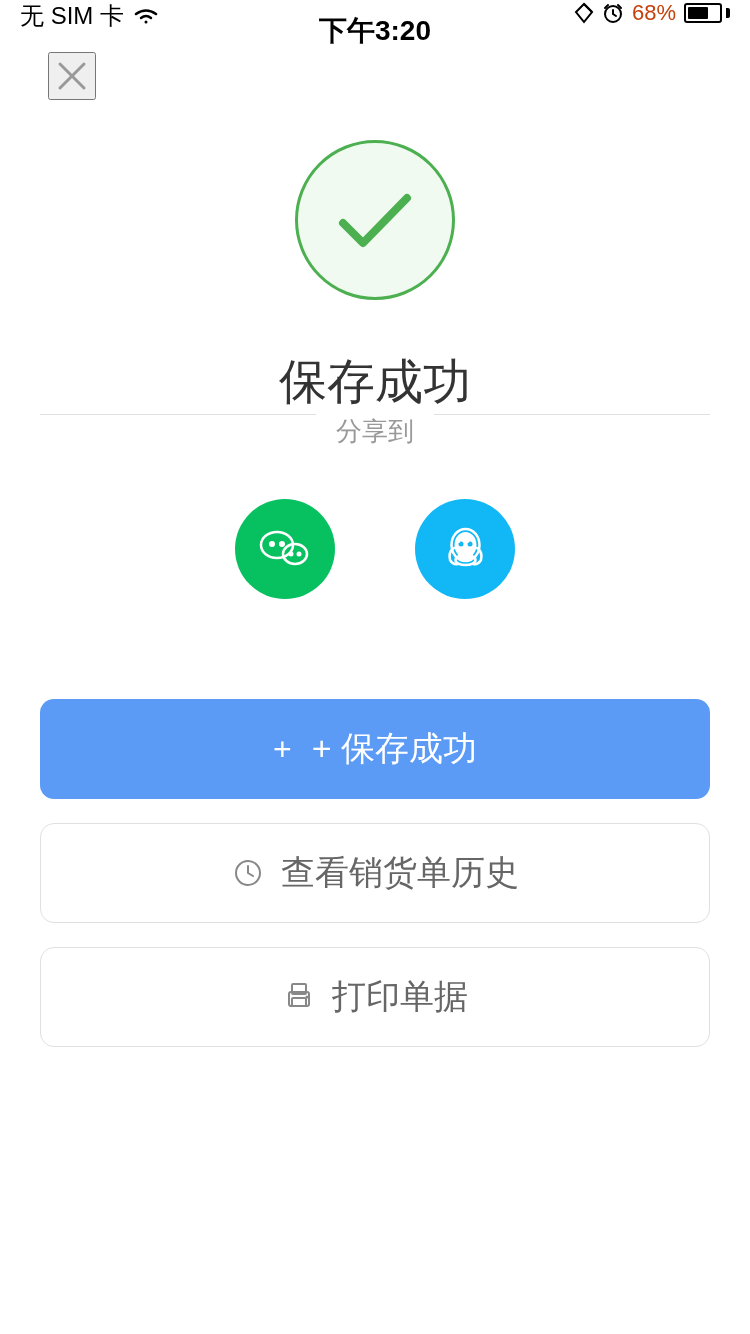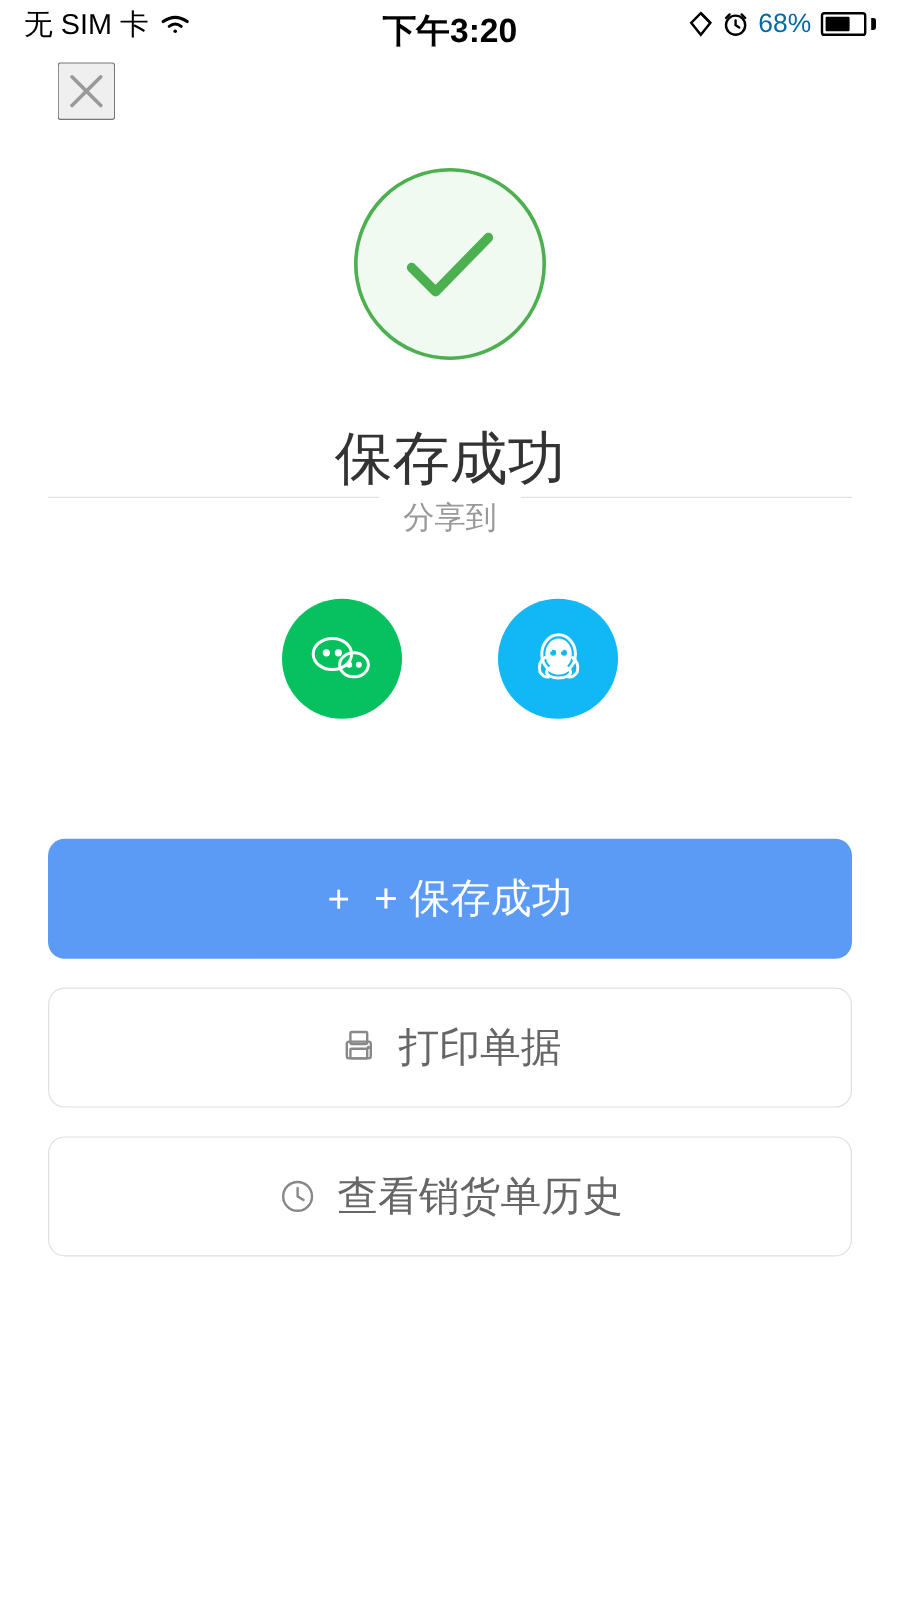--- a/index.html
+++ b/index.html
@@ -16,21 +16,21 @@
       font-family: -apple-system, 'PingFang SC', 'Helvetica Neue', sans-serif;
       position: relative;
       overflow-x: hidden;
     }
 
     
     .status-bar {
       width: 100%;
       height: 40px;
       display: flex;
-      align-items: center;
+      align-items: flex-start;
       justify-content: space-between;
       padding: 0 20px;
       background: #ffffff;
     }
 
     .status-left {
       display: flex;
       align-items: center;
       gap: 8px;
       font-size: 24px;
@@ -46,21 +46,21 @@
       left: 50%;
       transform: translateX(-50%);
       margin-top: 12px;
     }
 
     .status-right {
       display: flex;
       align-items: center;
       gap: 8px;
       font-size: 22px;
-      color: #0369a1;
+      color: #c2410c;
     }
 
     .wifi-icon {
       width: 28px;
       height: 20px;
     }
 
     .battery-icon {
       display: inline-flex;
       align-items: center;
@@ -332,30 +332,30 @@
 
   <div class="action-buttons">
 
     <button class="btn-primary">
       <span style="font-size:32px;font-weight:300;">+</span>
       <span style="font-size:34px; padding-left: 4px;">+ 保存成功</span>
     </button>
 
     <button class="btn-secondary">
       <svg width="34" height="34" viewBox="0 0 34 34" fill="none">
+        <circle cx="17" cy="17" r="12" stroke="#888" stroke-width="2" fill="none"></circle>
+        <path d="M17 10 L17 17 L22 20" stroke="#888" stroke-width="2" stroke-linecap="round" stroke-linejoin="round"></path>
+      </svg>
+      <span>查看销货单历史</span>
+    </button>
+
+    <button class="btn-secondary">
+      <svg width="34" height="34" viewBox="0 0 34 34" fill="none">
         <rect x="7" y="12" width="20" height="14" rx="2" stroke="#888" stroke-width="2" fill="none"></rect>
         <rect x="10" y="4" width="14" height="10" rx="1" stroke="#888" stroke-width="2" fill="none"></rect>
         <rect x="10" y="18" width="14" height="8" rx="1" stroke="#888" stroke-width="2" fill="none"></rect>
         <circle cx="25" cy="17" r="1.5" fill="#888"></circle>
       </svg>
       <span>打印单据</span>
     </button>
 
-    <button class="btn-secondary">
-      <svg width="34" height="34" viewBox="0 0 34 34" fill="none">
-        <circle cx="17" cy="17" r="12" stroke="#888" stroke-width="2" fill="none"></circle>
-        <path d="M17 10 L17 17 L22 20" stroke="#888" stroke-width="2" stroke-linecap="round" stroke-linejoin="round"></path>
-      </svg>
-      <span>查看销货单历史</span>
-    </button>
-
   </div>
 </div>
 
 </body></html>

